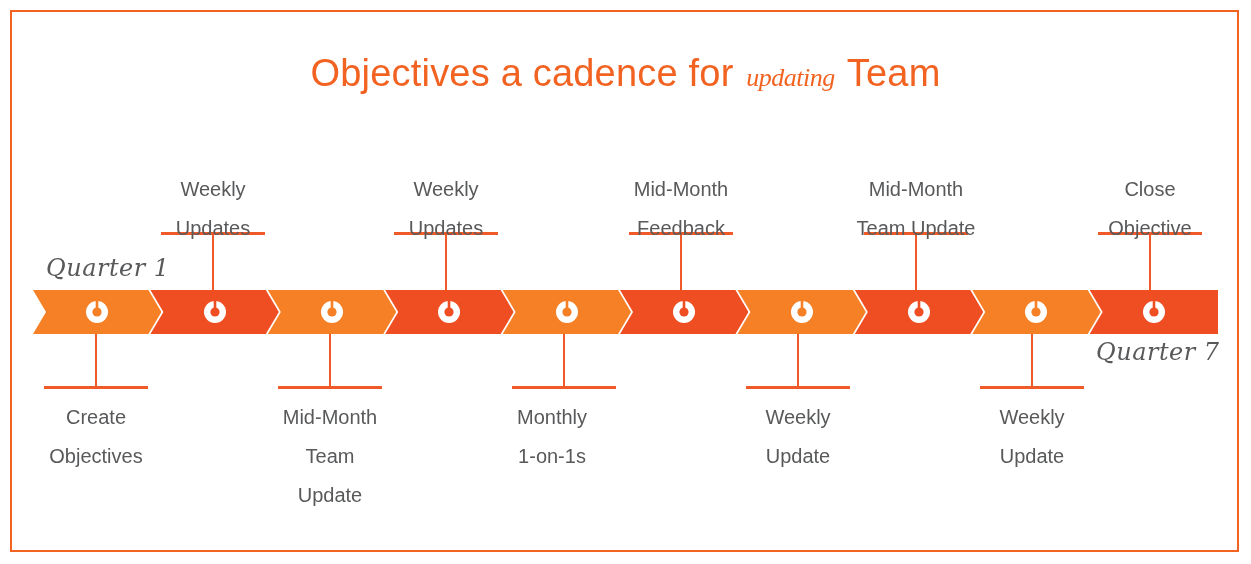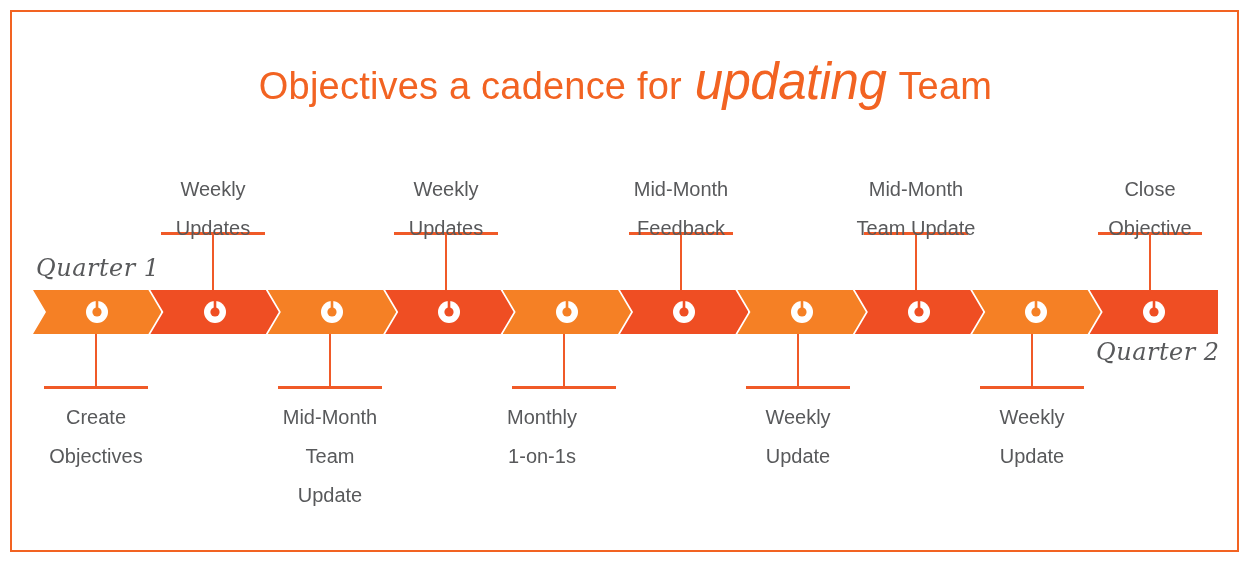--- a/index.html
+++ b/index.html
@@ -38,38 +38,38 @@
     top: 52px;
     width: 1251px;
     text-align: center;
     color: #F26322;
     font-size: 38px;
     font-weight: 400;
     letter-spacing: 0.2px;
     white-space: nowrap;
   }
   .title .script {
-    font-family: Liberation Sans, sans-serif;
+    font-family: Liberation Serif, serif;
     font-style: italic;
-    font-size: 51px;
+    font-size: 26px;
     letter-spacing: -0.5px;
     padding: 0 2px;
   }
 
   
   .quarter-label {
     position: absolute;
     color: #58595B;
     font-family: "DejaVu Serif", serif;
     font-style: italic;
     font-size: 24px;
     letter-spacing: 0.5px;
     white-space: nowrap;
   }
-  .quarter-1 { left: 36px; top: 254px; text-align: right; }
+  .quarter-1 { left: 46px; top: 254px; text-align: right; }
   .quarter-2 { left: 1096px; top: 338px; }
 
   
   .band {
     position: absolute;
     left: 33px;
     top: 290px;
     width: 1185px;
     height: 44px;
     display: flex;
@@ -132,21 +132,21 @@
 </head>
 <body>
 
 <div class="infographic">
 
   <div class="card-border"></div>
 
   <div class="title"><span>Objectives a cadence for </span><span class="script">updating</span><span> Team</span></div>
 
   <div class="quarter-label quarter-1">Quarter 1</div>
-  <div class="quarter-label quarter-2">Quarter 2</div>
+  <div class="quarter-label quarter-2">Quarter 7</div>
 
   <div class="band" id="band">
       <div class="chev light" style="color: rgb(245, 128, 37);">
         <svg class="pwr" viewBox="0 0 26 26">
           <circle cx="13" cy="13" r="11" fill="#ffffff"></circle>
           <circle cx="13" cy="13" r="4.6" fill="currentColor"></circle>
           <rect x="11.7" y="0.5" width="2.6" height="12" fill="currentColor"></rect>
         </svg>
       </div>
       <div class="chev dark" style="color: rgb(239, 78, 35);">
@@ -239,21 +239,21 @@
       <div class="rule" style="left: 44px; top: 386px; width: 104px;"></div>
       <div class="callout bottom" style="left: -34px; top: 398px; width: 260px;">Create
 Objectives</div>
       <div class="stem" style="left: 329px; top: 334px; height: 52px;"></div>
       <div class="rule" style="left: 278px; top: 386px; width: 104px;"></div>
       <div class="callout bottom" style="left: 200px; top: 398px; width: 260px;">Mid-Month
 Team
 Update</div>
       <div class="stem" style="left: 563px; top: 334px; height: 52px;"></div>
       <div class="rule" style="left: 512px; top: 386px; width: 104px;"></div>
-      <div class="callout bottom" style="left: 412px; top: 398px; width: 260px;">Monthly
+      <div class="callout bottom" style="left: 422px; top: 398px; width: 260px;">Monthly
 1-on-1s</div>
       <div class="stem" style="left: 797px; top: 334px; height: 52px;"></div>
       <div class="rule" style="left: 746px; top: 386px; width: 104px;"></div>
       <div class="callout bottom" style="left: 668px; top: 398px; width: 260px;">Weekly
 Update</div>
       <div class="stem" style="left: 1031px; top: 334px; height: 52px;"></div>
       <div class="rule" style="left: 980px; top: 386px; width: 104px;"></div>
       <div class="callout bottom" style="left: 902px; top: 398px; width: 260px;">Weekly
 Update</div>
     </div>

